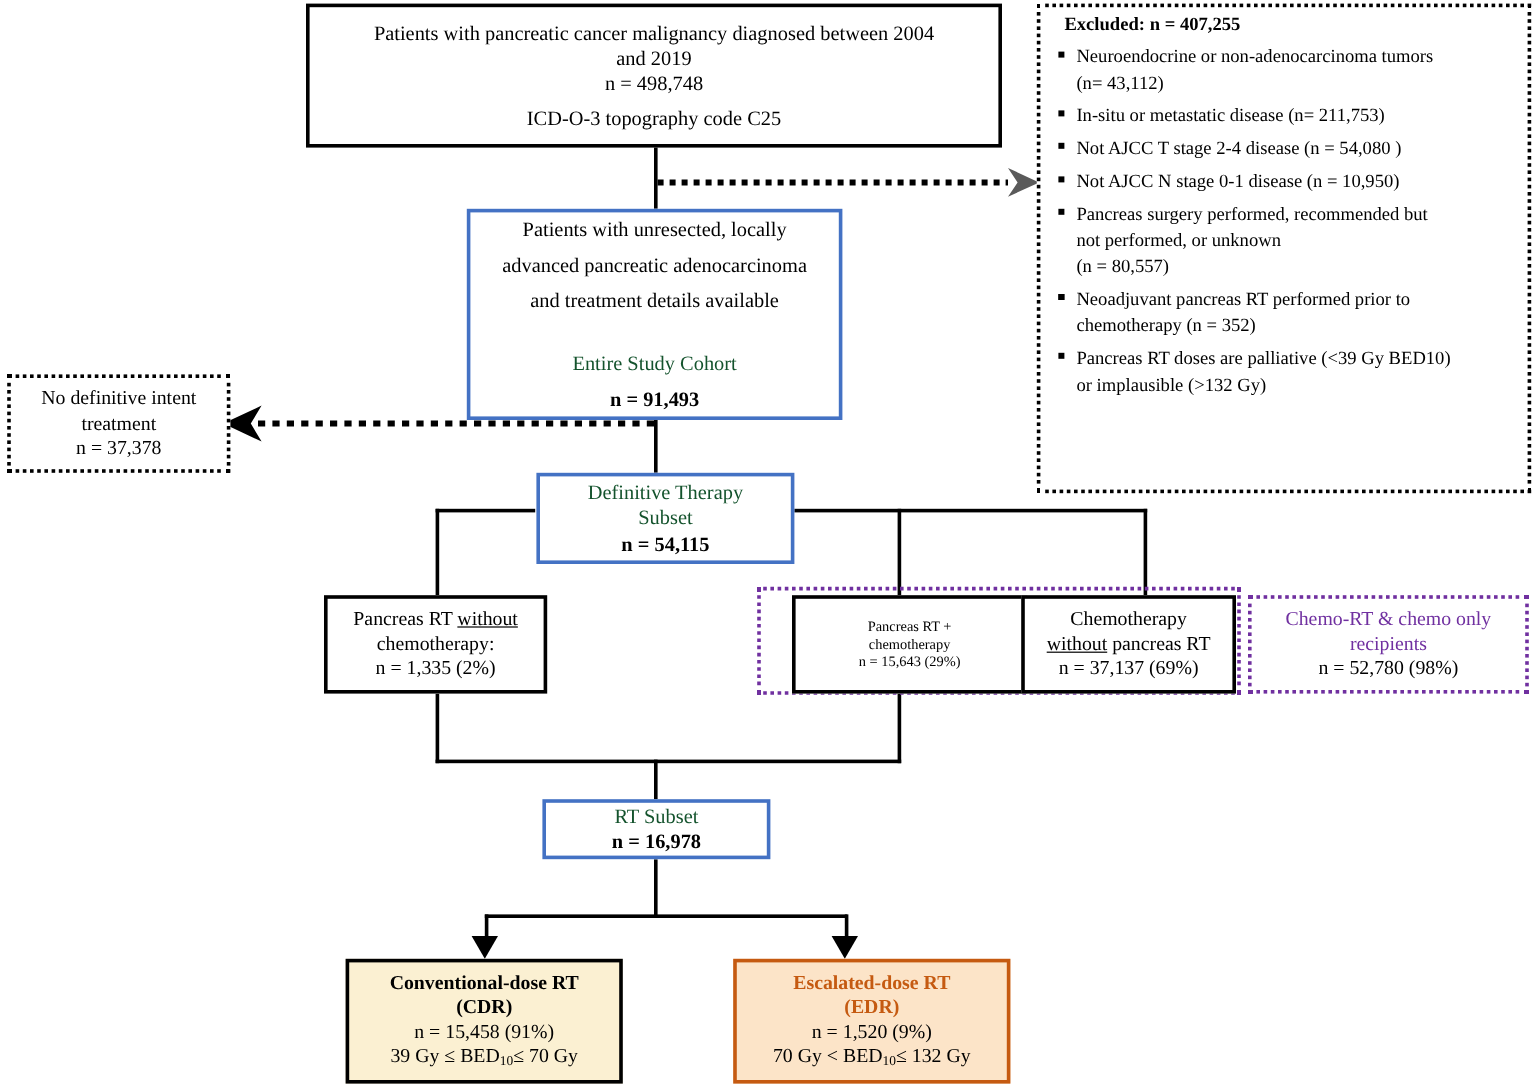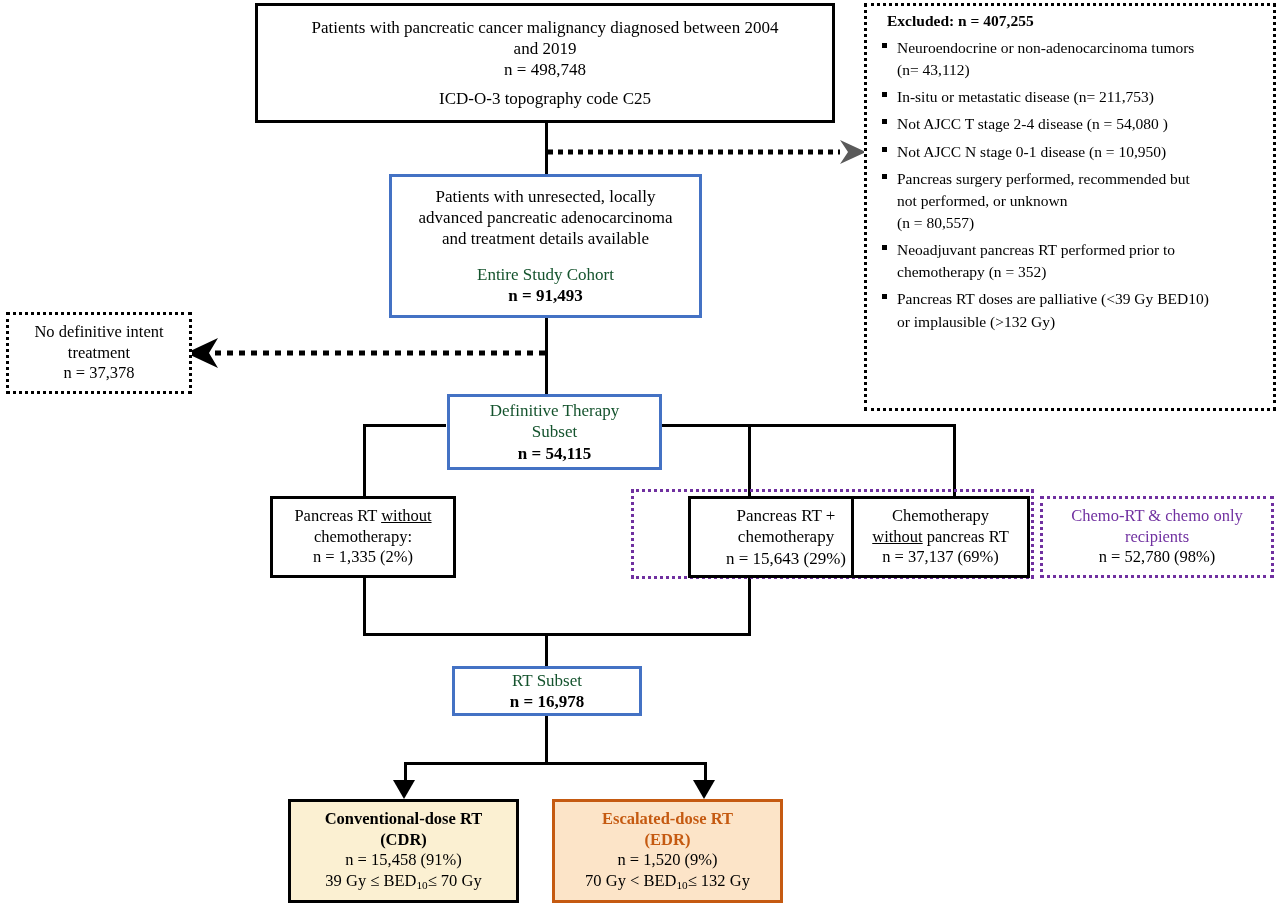--- a/index.html
+++ b/index.html
@@ -138,21 +138,21 @@
         <span>Neoadjuvant pancreas RT performed prior to</span>
         <span class="cont">chemotherapy (n = 352)</span>
       </li>
       <li><span class="bullet"></span>
         <span>Pancreas RT doses are palliative (&lt;39 Gy BED10)</span>
         <span class="cont">or implausible (&gt;132 Gy)</span>
       </li>
     </ul>
   </div>
 
-  <div class="box blue" style="left:389px;top:174px;width:313px;height:144px;font-size:17px;padding:4px 8px;">
+  <div class="box blue" style="left:389px;top:174px;width:313px;height:176px;font-size:17px;padding:4px 8px;justify-content:space-between;">
     <div>Patients with unresected, locally</div>
     <div>advanced pancreatic adenocarcinoma</div>
     <div>and treatment details available</div>
     <div style="height:14px;"></div>
     <div class="t-blue">Entire Study Cohort</div>
     <div class="bold">n = 91,493</div>
   </div>
 
   <div class="box dotted-black" style="left:6px;top:312px;width:186px;height:82px;font-size:16.5px;padding:2px 6px;">
     <div>No definitive intent</div>
@@ -167,21 +167,21 @@
   </div>
 
   <div style="position:absolute;left:631px;top:489px;width:403px;height:90px;border:3px dotted #7030A0;box-sizing:border-box;z-index:3;background:transparent;"></div>
 
   <div class="box solid-black" style="left:270px;top:496px;width:186px;height:82px;font-size:16.5px;padding:4px 5px;">
     <div><span>Pancreas RT </span><span class="u">without</span></div>
     <div>chemotherapy:</div>
     <div>n = 1,335 (2%)</div>
   </div>
 
-  <div class="box solid-black" style="left:688px;top:496px;width:196px;height:82px;font-size:17px;padding:2px 5px;">
+  <div class="box solid-black" style="left:660px;top:496px;width:196px;height:82px;font-size:12px;padding:2px 5px;">
     <div>Pancreas RT +</div>
     <div>chemotherapy</div>
     <div>n = 15,643 (29%)</div>
   </div>
 
   <div class="box solid-black" style="left:851px;top:496px;width:179px;height:82px;font-size:16.5px;padding:2px 4px;">
     <div>Chemotherapy</div>
     <div><span class="u">without</span><span> pancreas RT</span></div>
     <div>n = 37,137 (69%)</div>
   </div>
@@ -197,20 +197,20 @@
     <div class="bold">n = 16,978</div>
   </div>
 
   <div class="box cream" style="left:288px;top:799px;width:231px;height:104px;font-size:16.5px;padding:2px 4px;">
     <div class="bold">Conventional-dose RT</div>
     <div class="bold">(CDR)</div>
     <div>n = 15,458 (91%)</div>
     <div><span>39 Gy ≤ BED</span><sub>10</sub><span>≤ 70 Gy</span></div>
   </div>
 
-  <div class="box orange" style="left:552px;top:799px;width:231px;height:104px;font-size:16.5px;padding:8px 4px;">
+  <div class="box orange" style="left:611px;top:799px;width:231px;height:104px;font-size:16.5px;padding:8px 4px;">
     <div class="bold t-orange">Escalated-dose RT</div>
     <div class="bold t-orange">(EDR)</div>
     <div>n = 1,520 (9%)</div>
     <div><span>70 Gy &lt; BED</span><sub>10</sub><span>≤  132 Gy</span></div>
   </div>
 
 </div>
 
 </body></html>

